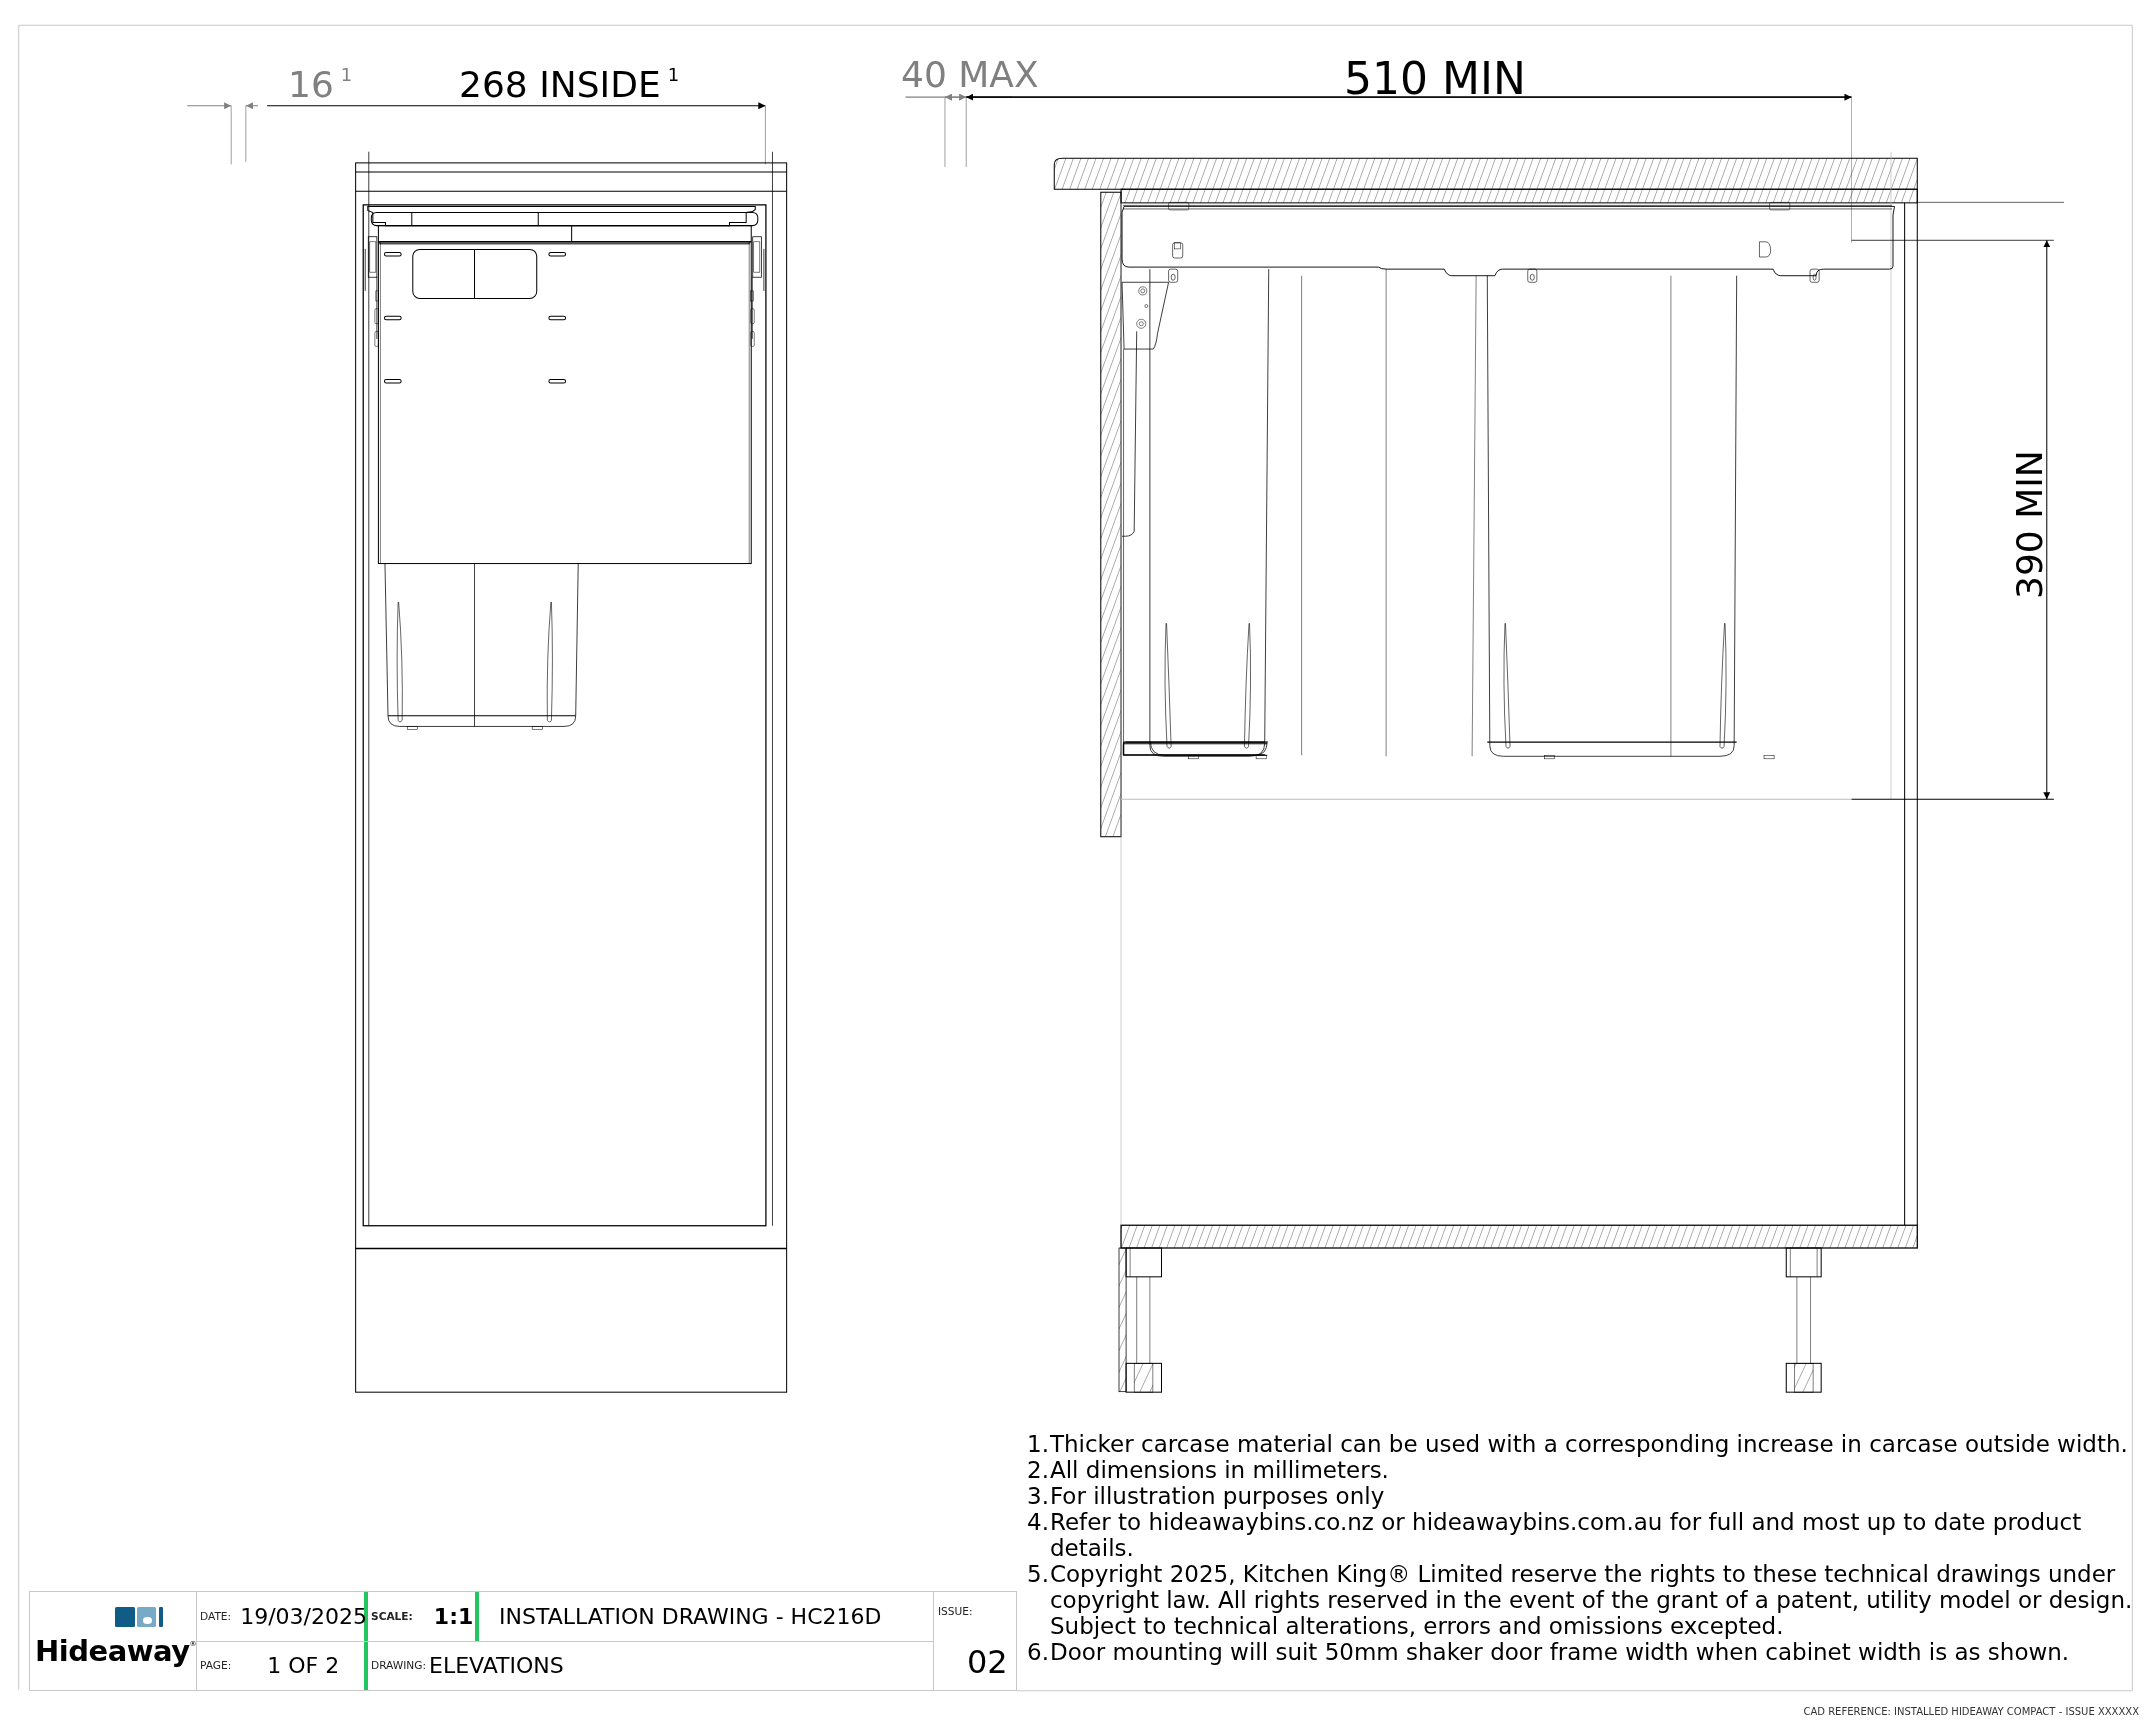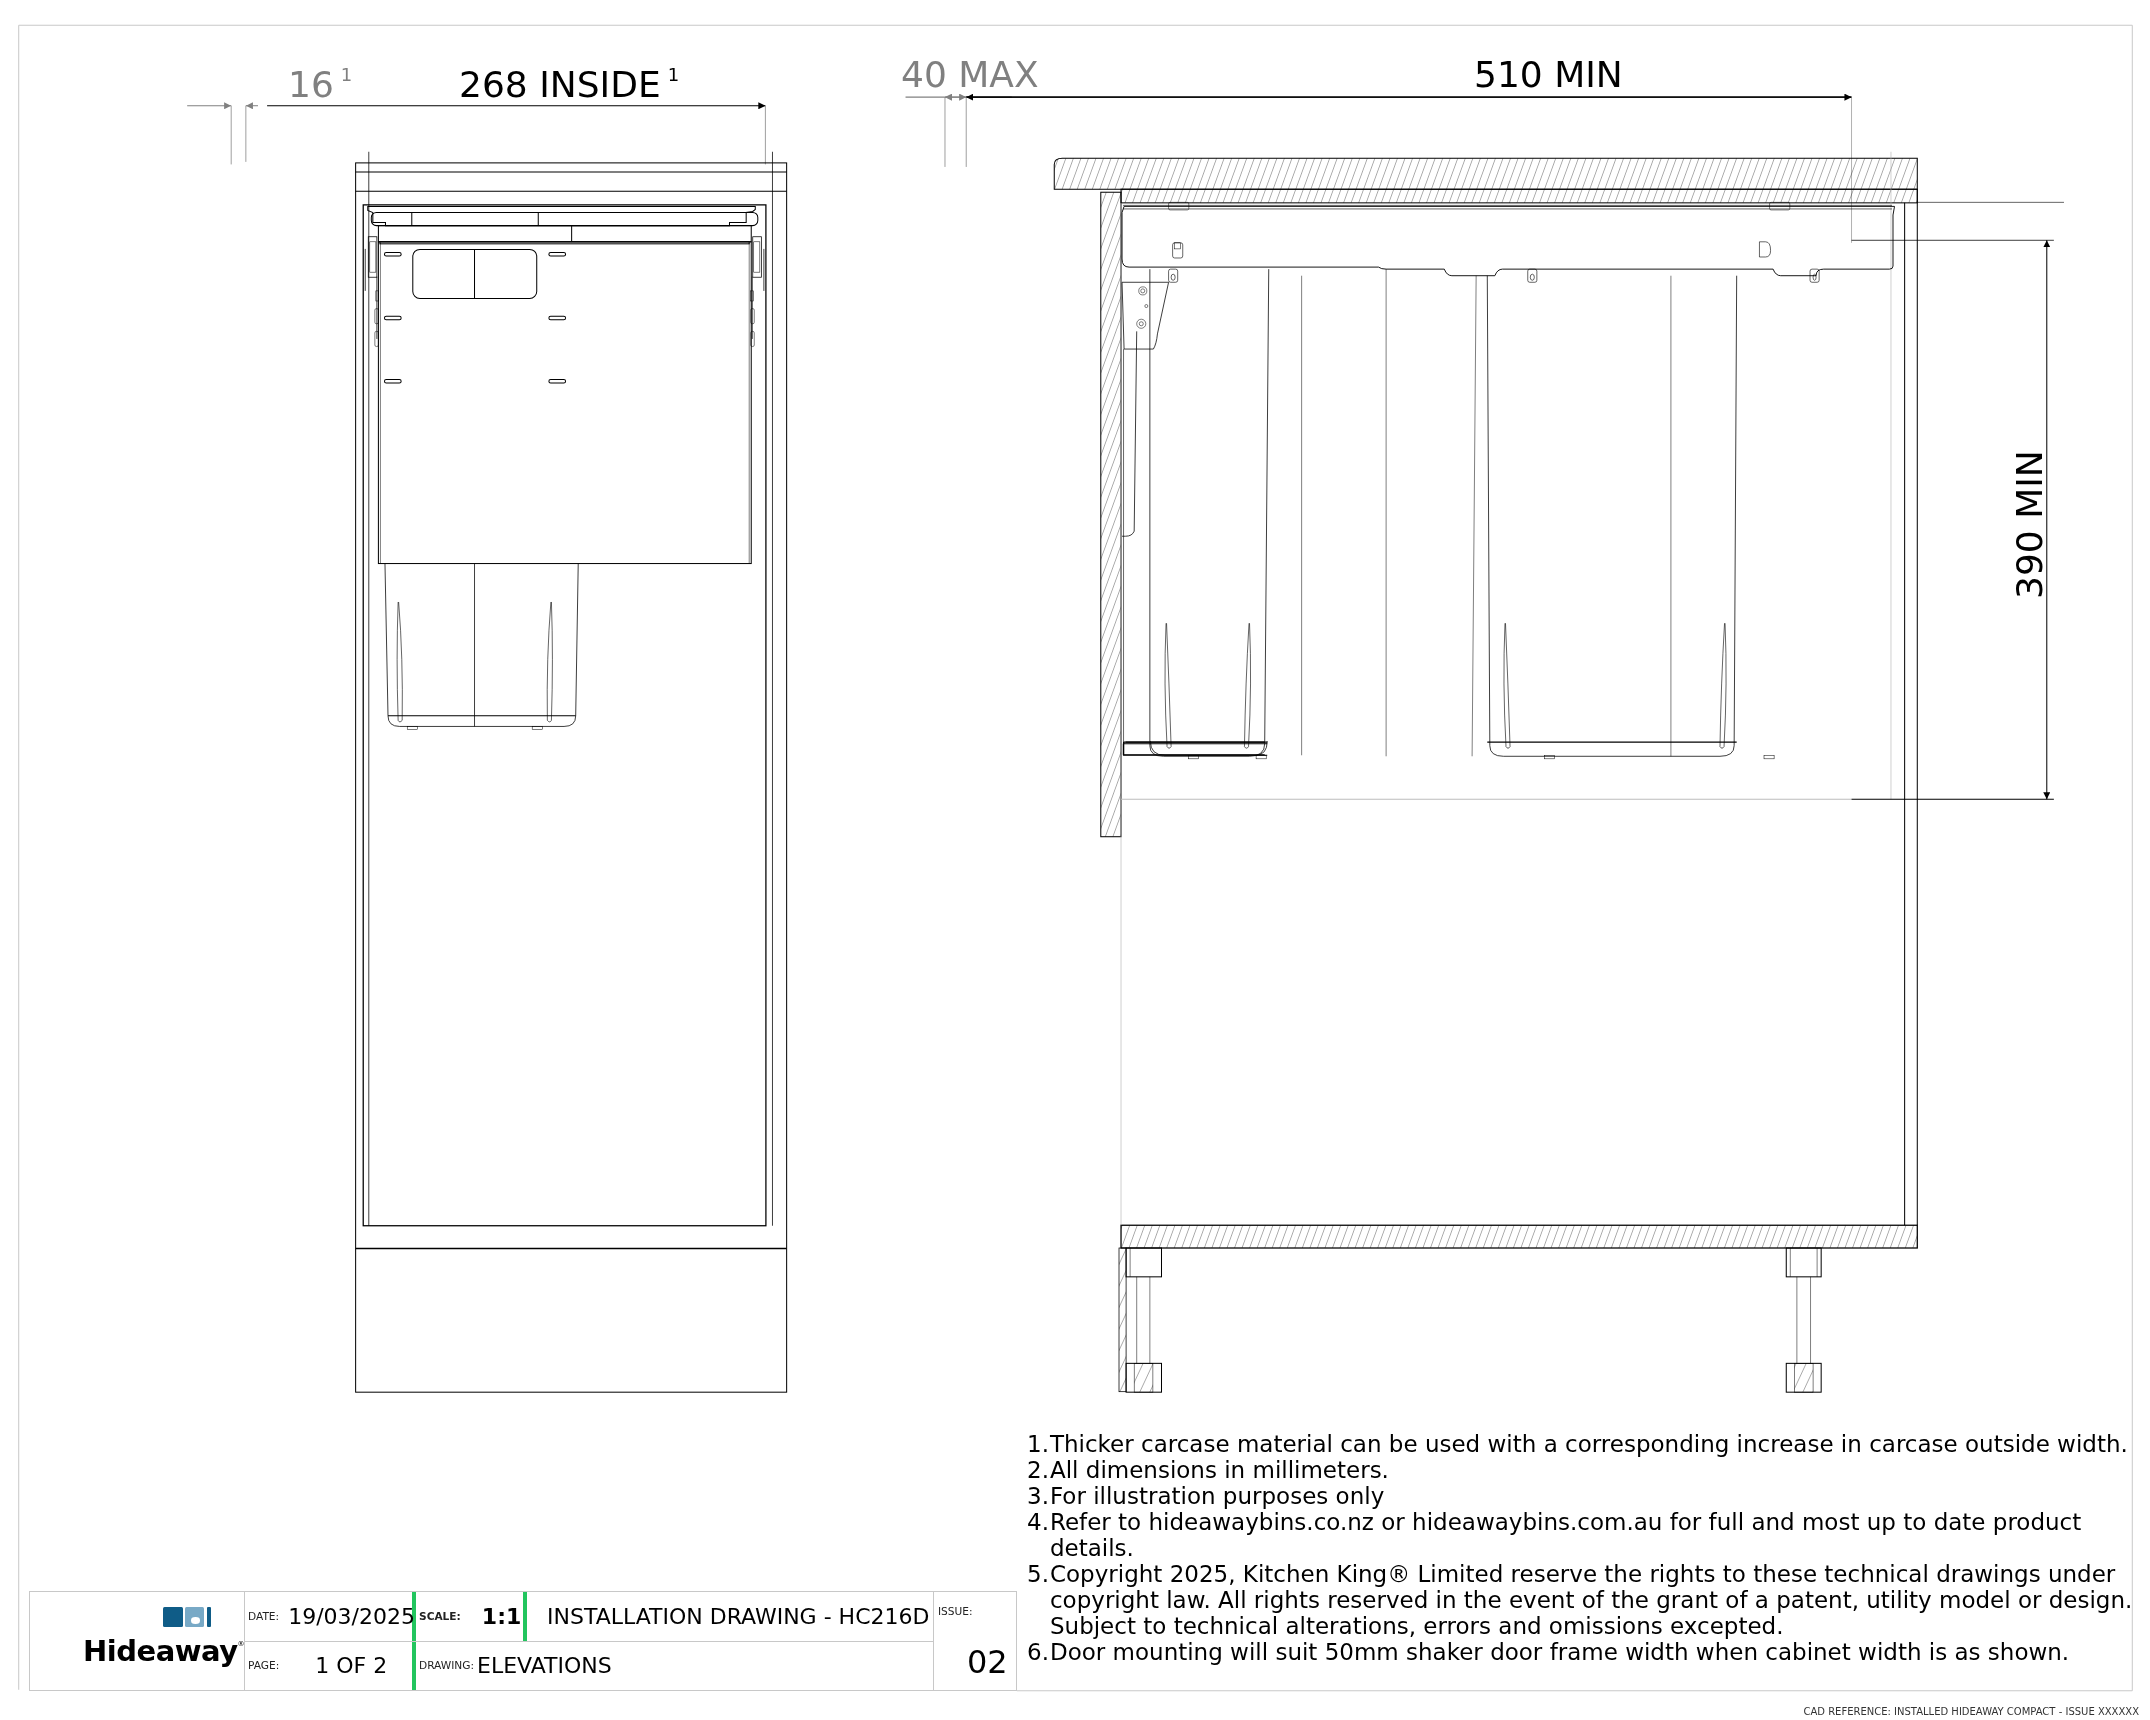--- a/index.html
+++ b/index.html
@@ -8,21 +8,21 @@
   .dim { position: absolute; font-family: "DejaVu Sans", sans-serif; white-space: nowrap; line-height: 1; }
   .dim.grey { color: #808080; }
   .dim.black { color: #000; }
   .dim sup { font-size: 0.5em; vertical-align: 0.9em; margin-left: 7px; }
   .dim.vertical { transform: rotate(-90deg); transform-origin: left top; }
   .notes { position: absolute; left: 1027px; top: 1431px; width: 1113px; font-family: "DejaVu Sans", sans-serif; font-size: 23px; line-height: 26px; }
   .note { display: flex; }
   .note-num { flex: 0 0 auto; }
   .note-text { flex: 1 1 auto; padding-left: 1px; }
   .titleblock { position: absolute; left: 29px; top: 1591px; width: 988px; height: 100px; border: 1px solid #c8c8c8; box-sizing: border-box; display: flex; }
-  .tb-logo { width: 166px; border-right: 1px solid #c8c8c8; position: relative; margin-left: 48px; }
+  .tb-logo { width: 166px; border-right: 1px solid #c8c8c8; position: relative; }
   .tb-main { flex: 1; display: flex; flex-direction: column; }
   .tb-row { flex: 1; display: flex; align-items: center; border-bottom: 1px solid #c8c8c8; }
   .tb-row:last-child { border-bottom: none; }
   .tb-cell { display: flex; align-items: center; height: 100%; border-right: 4px solid #22c55e; padding-left: 3px; box-sizing: border-box; }
   .tb-cell:last-child { border-right: none; }
   .tb-label { font-size: 10.6px; color: #222; margin-right: 9px; line-height: 11px; }
   .tb-value { font-size: 22px; }
   .tb-issue { width: 82px; border-left: 1px solid #c8c8c8; position: relative; }
   .tb-issue .tb-label { position: absolute; left: 4px; top: 14px; }
   .tb-issue .issue-value { position: absolute; left: 33px; top: 51px; font-size: 32px; }
@@ -254,21 +254,21 @@
   </g>
 </svg>
 
 <div class="dim grey" style="left:288px; top:66px; font-size:36px;">
   <span>16</span><sup>1</sup>
 </div>
 <div class="dim black" style="left:459px; top:66px; font-size:36px;">
   <span>268 INSIDE</span><sup>1</sup>
 </div>
 <div class="dim grey" style="left:901px; top:57px; font-size:36px;">40 MAX</div>
-<div class="dim black" style="left:1474px; top:57px; font-size:36px;">510 MIN</div>
+<div class="dim black" style="left:1344px; top:57px; font-size:44px;">510 MIN</div>
 <div class="dim black vertical" style="left:2012px; top:599px; font-size:36px;">390  MIN</div>
 
 <div class="notes">
   <div class="note">
       <span class="note-num">1.</span>
       <span class="note-text">Thicker carcase material can be used with a corresponding increase in carcase outside width.</span>
     </div>
   <div class="note">
       <span class="note-num">2.</span>
       <span class="note-text">All dimensions in millimeters.</span>

